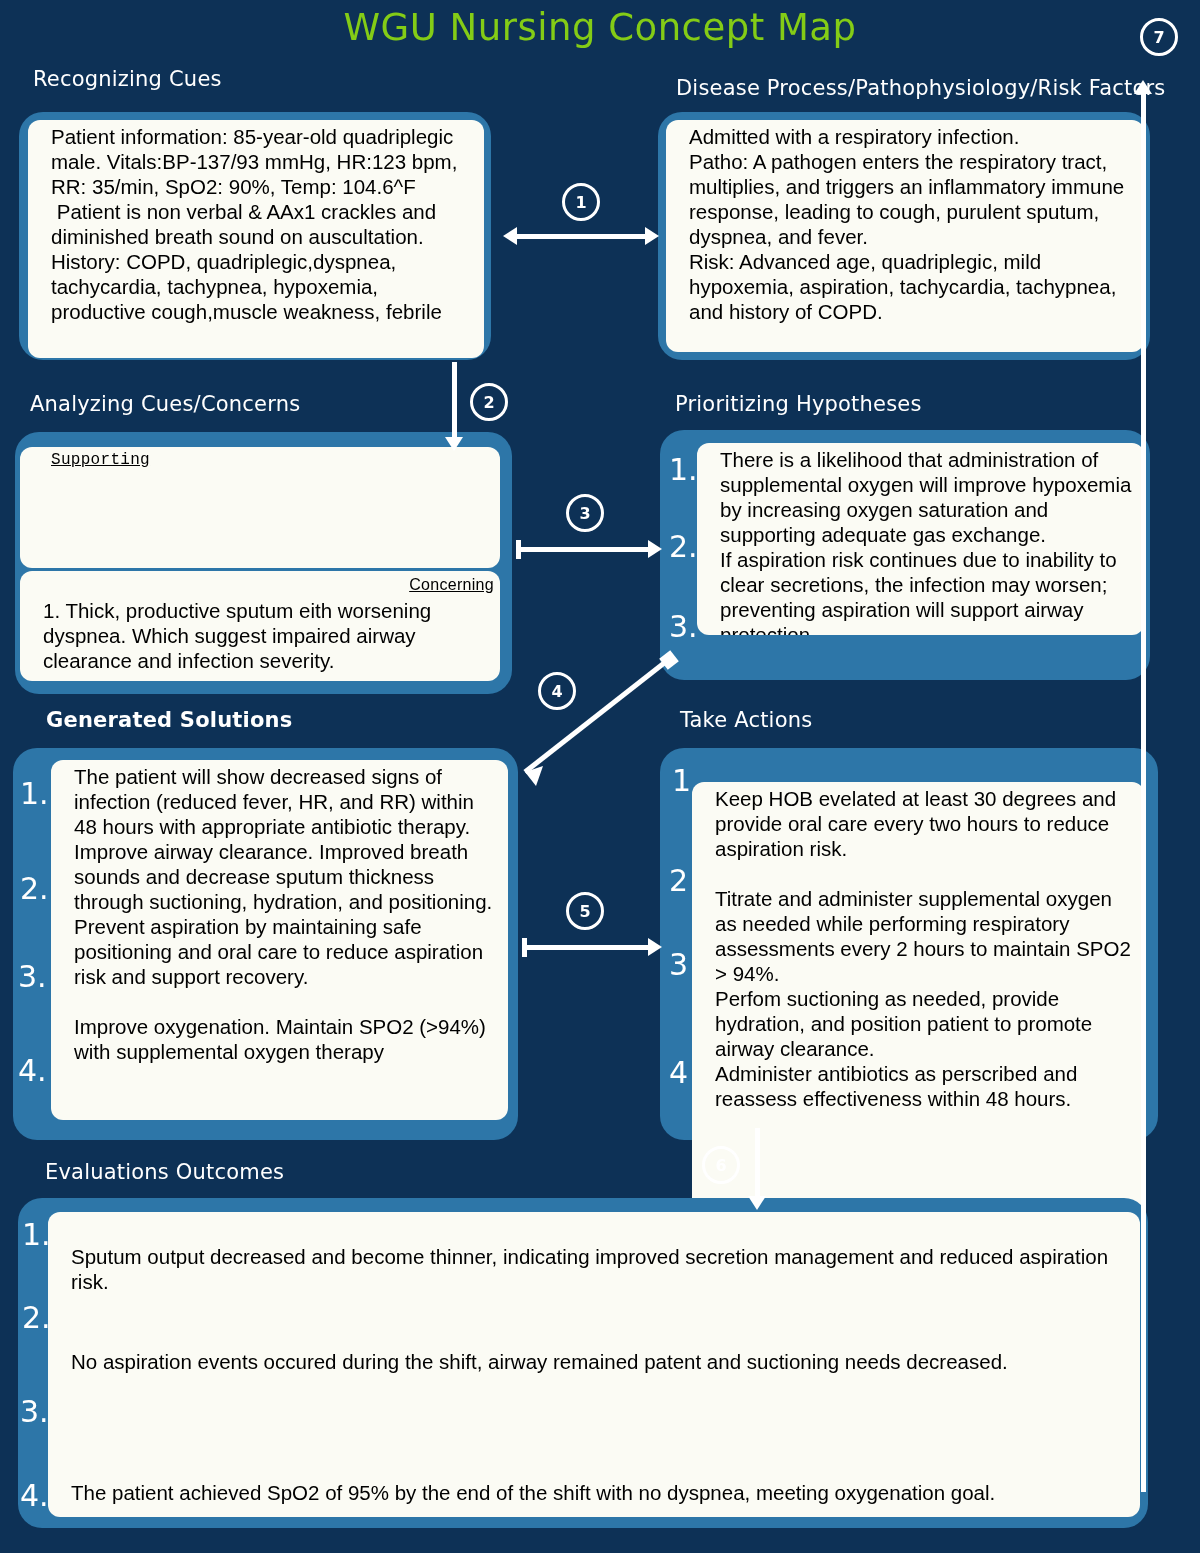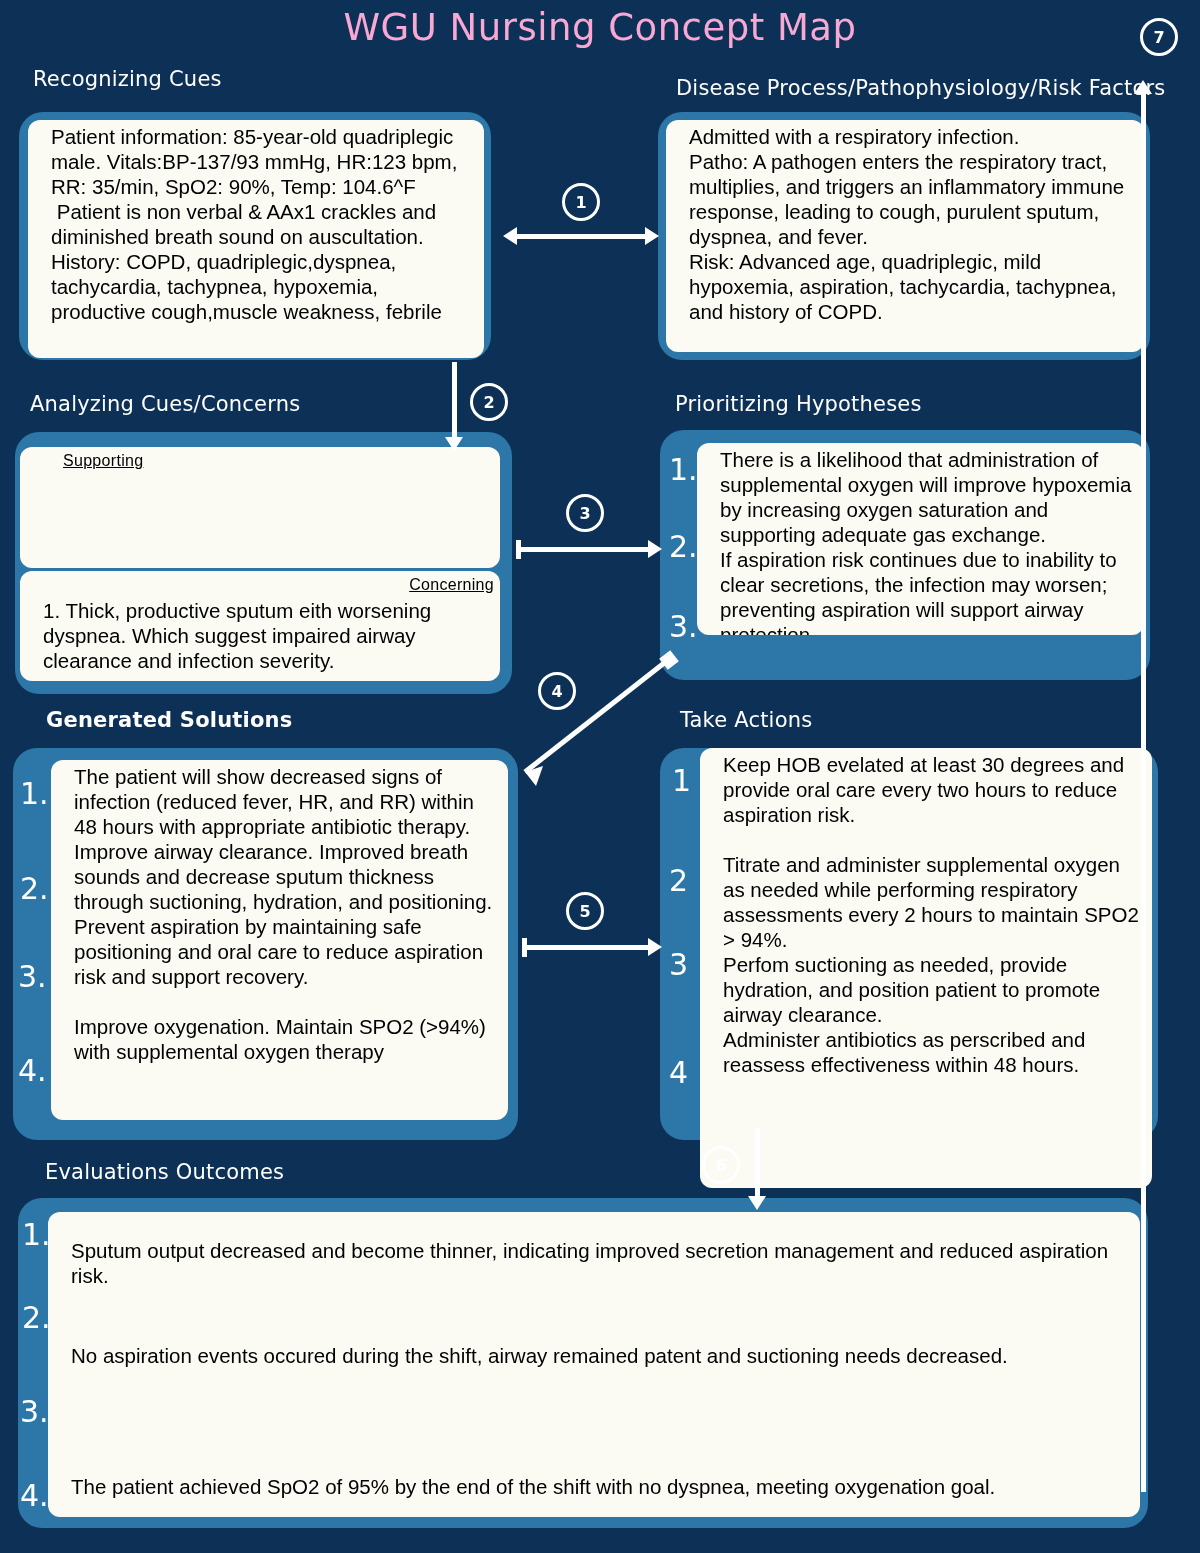--- a/index.html
+++ b/index.html
@@ -10,21 +10,21 @@
     overflow:hidden;
     position:relative;
   }
   
   #map{position:absolute;inset:0;}
 
   
   .title{
     position:absolute;top:6px;left:0;width:1200px;
     text-align:center;
-    color:#f9a8d4;
+    color:#84cc16;
     font-size:37px;
     font-weight:400;
     letter-spacing:.5px;
     font-family:"DejaVu Sans", sans-serif;
   }
 
   
   .caption{
     position:absolute;
     color:#ffffff;
@@ -114,21 +114,21 @@
 Risk: Advanced age, quadriplegic, mild hypoxemia, aspiration, tachycardia, tachypnea, and history of COPD.</p>
       </div>
   </div>
 
   <div class="caption" style="left:30px;top:392px;">Analyzing Cues/Concerns</div>
 
   <div class="card" style="left:15px;top:432px;width:497px;height:262px;"></div>
 
   <div class="panel" style="left:20px;top:447px;width:480px;height:121px;">
     <div class="pad">
-      <p class="u" style="margin-left:20px;">Supporting</p>
+      <p class="u" style="margin-left:8px;font-family:Liberation Mono, monospace;">Supporting</p>
     </div>
   </div>
 
   <div class="panel" style="left:20px;top:571px;width:480px;height:110px;">
     <div class="pad">
       <p class="u" style="margin-left:8px;text-align:right;">Concerning</p>
       <p style="margin-top:3px;">1. Thick, productive sputum eith worsening dyspnea. Which suggest impaired airway clearance and infection severity.</p>
     </div>
   </div>
 
@@ -168,42 +168,42 @@
 
   <div class="caption" style="left:680px;top:708px;">Take Actions</div>
 
   <div class="card" style="left:660px;top:748px;width:498px;height:392px;"></div>
 
   <div class="num" style="left:672px;top:766px;">1</div>
   <div class="num" style="left:669px;top:866px;">2</div>
   <div class="num" style="left:669px;top:950px;">3</div>
   <div class="num" style="left:669px;top:1058px;">4</div>
 
-  <div class="panel" style="left:692px;top:748px;width:452px;height:440px;margin-left:8px;">
+  <div class="panel" style="left:692px;top:782px;width:452px;height:440px;">
     <div class="pad">
         <p style="white-space:pre-wrap;">Keep HOB evelated at least 30 degrees and provide oral care every two hours to reduce aspiration risk.
 
 Titrate and administer supplemental oxygen as needed while performing respiratory assessments every 2 hours to maintain SPO2 &gt; 94%.
 Perfom suctioning as needed, provide hydration, and position patient to promote airway clearance.
 Administer antibiotics as perscribed and reassess effectiveness within 48 hours.</p>
       </div>
   </div>
 
   <div class="caption" style="left:45px;top:1160px;">Evaluations Outcomes</div>
 
   <div class="card" style="left:18px;top:1198px;width:1130px;height:330px;"></div>
 
   <div class="num" style="left:22px;top:1220px;">1.</div>
   <div class="num" style="left:22px;top:1303px;">2.</div>
   <div class="num" style="left:20px;top:1397px;">3.</div>
   <div class="num" style="left:20px;top:1481px;">4.</div>
 
   <div class="panel" style="left:48px;top:1212px;width:1092px;height:305px;">
     <div class="pad" style="padding-top:8px;">
-      <p style="margin-top:18px;">Sputum output decreased and become thinner, indicating improved secretion management and reduced aspiration risk.</p>
+      <p style="margin-top:24px;">Sputum output decreased and become thinner, indicating improved secretion management and reduced aspiration risk.</p>
       <p style="margin-top:55px;">No aspiration events occured during the shift, airway remained patent and suctioning needs decreased.</p>
       <p style="margin-top:106px;">The patient achieved SpO2 of 95% by the end of the shift with no dyspnea, meeting oxygenation goal.</p>
       <p style="margin-top:50px;">Infection control: reduced fever and normalized HR/RR through timely antibiotic therapy and fever management.</p>
     </div>
   </div>
 
   <div class="ln" style="left:516px;top:234px;width:130px;height:5px;"></div>
   <div class="ahead left" style="left:503px;top:227px;"></div>
   <div class="ahead right" style="left:645px;top:227px;"></div>
   <div class="circle" style="left:562px;top:183px;">1</div>

